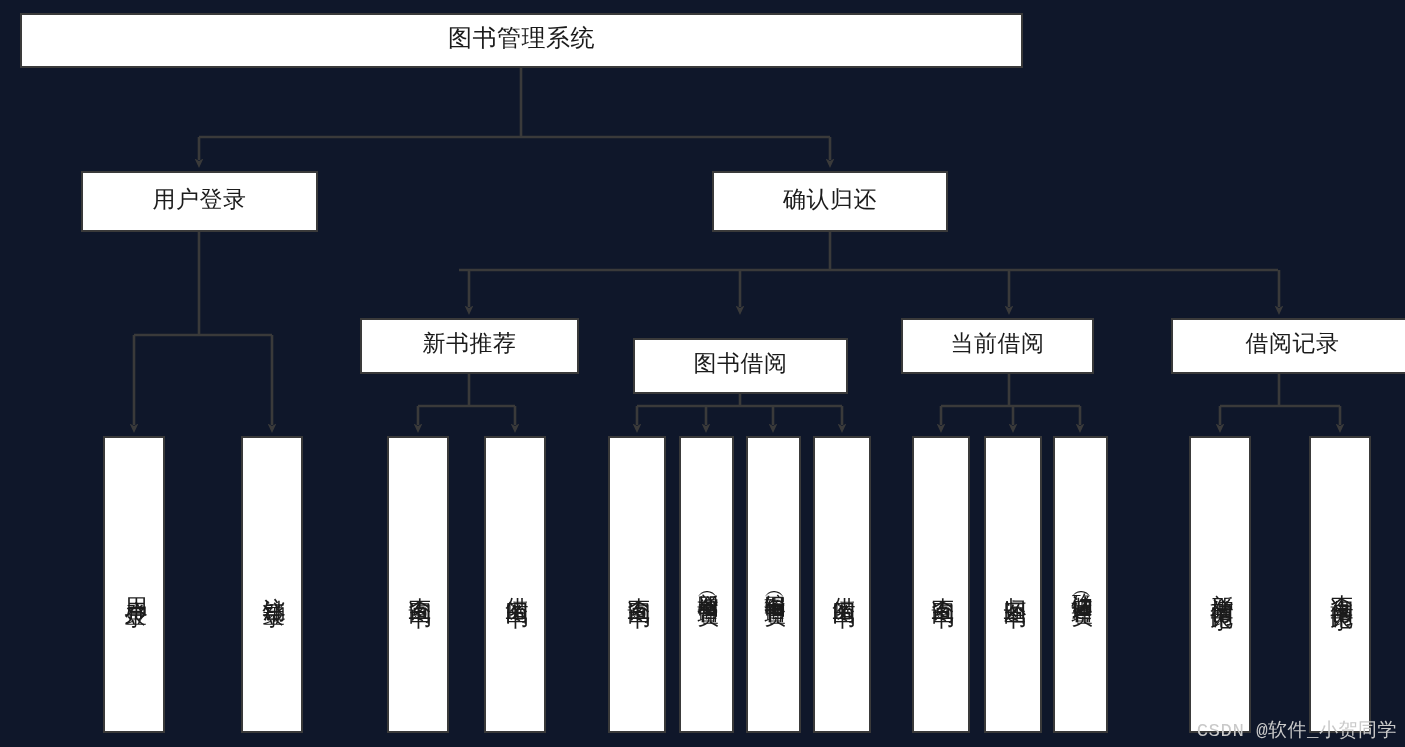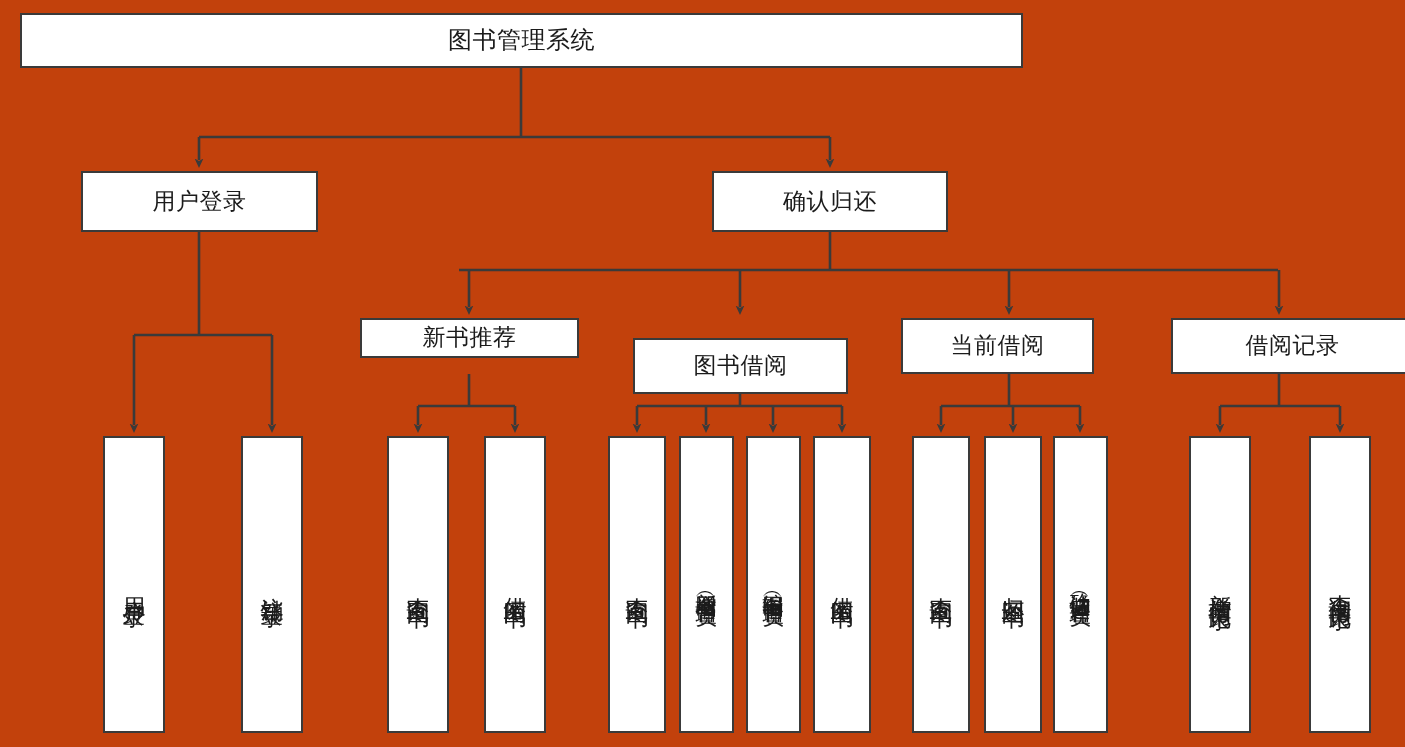--- a/index.html
+++ b/index.html
@@ -4,22 +4,22 @@
 <style>
   html, body {
     margin: 0;
     padding: 0;
     background: #ffffff;
   }
   #canvas {
     position: relative;
     width: 1405px;
     height: 747px;
-    background: #c2410c;
-    font-family: Liberation Sans, sans-serif;
+    background: #0f172a;
+    font-family: Liberation Mono, monospace;
     overflow: hidden;
   }
   #connectors {
     position: absolute;
     left: 0;
     top: 0;
     width: 1405px;
     height: 747px;
     pointer-events: none;
   }
@@ -125,21 +125,21 @@
   <div id="nodes-layer">
       <div class="node horiz root" style="left: 20px; top: 13px; width: 1003px; height: 55px;">
         <span class="label">图书管理系统</span>
       </div>
       <div class="node horiz" style="left: 81px; top: 171px; width: 237px; height: 61px;">
         <span class="label">用户登录</span>
       </div>
       <div class="node horiz" style="left: 712px; top: 171px; width: 236px; height: 61px;">
         <span class="label">确认归还</span>
       </div>
-      <div class="node horiz" style="left: 360px; top: 318px; width: 219px; height: 40px;">
+      <div class="node horiz" style="left: 360px; top: 318px; width: 219px; height: 56px;">
         <span class="label">新书推荐</span>
       </div>
       <div class="node horiz" style="left: 633px; top: 318px; width: 215px; height: 56px; margin-top: 20px;">
         <span class="label">图书借阅</span>
       </div>
       <div class="node horiz" style="left: 901px; top: 318px; width: 193px; height: 56px;">
         <span class="label">当前借阅</span>
       </div>
       <div class="node horiz" style="left: 1171px; top: 318px; width: 243px; height: 56px;">
         <span class="label">借阅记录</span>
@@ -178,13 +178,14 @@
         <span class="label">确认归还（管理员）</span>
       </div>
       <div class="node vert" style="left: 1189px; top: 436px; width: 62px; height: 297px;">
         <span class="label">新增借阅记录</span>
       </div>
       <div class="node vert" style="left: 1309px; top: 436px; width: 62px; height: 297px;">
         <span class="label">查询借阅记录</span>
       </div>
     </div>
 
+  <div id="watermark">CSDN @软件_小贺同学</div>
 </div>
 
 </body></html>

